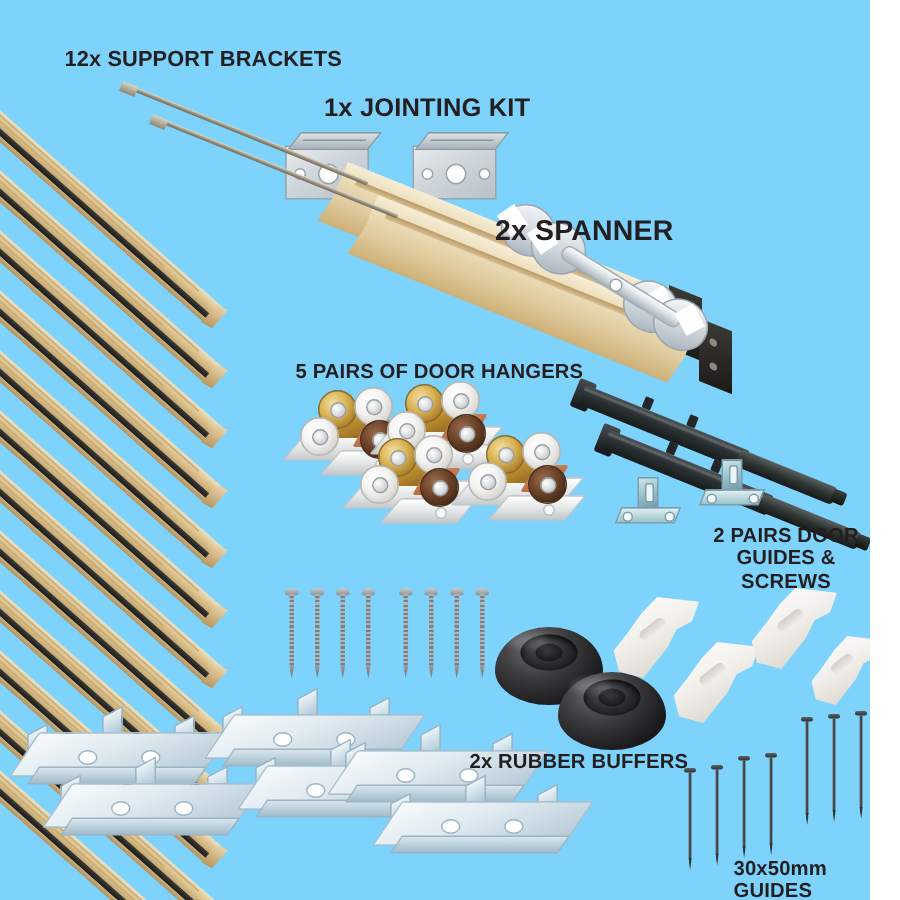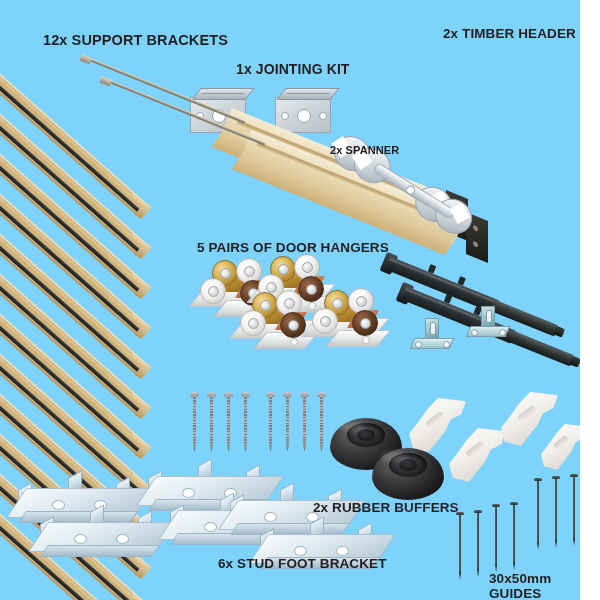--- a/index.html
+++ b/index.html
@@ -631,30 +631,30 @@
       </div>
       <div class="nail" style="left: 588px; top: 472px; height: 70px;">
         <div class="nhead"></div>
         <div class="nshaft" style="height:62px;"></div>
         <div class="ntip" style="top:64px;"></div>
       </div>
     </div>
 
   <div class="lbl" style="left:43px;top:32px;font-size:14.5px;">12x SUPPORT BRACKETS</div>
 
-  <div class="lbl" style="left:236px;top:62px;font-size:14px;">1x JOINTING KIT</div>
-
-  <div class="lbl" style="left:443px;top:26px;font-size:13.5px;">2x TIMBER HEADER</div>
-
-  <div class="lbl" style="left:330px;top:144px;font-size:11px;">2x SPANNER</div>
+  <div class="lbl" style="left:216px;top:62px;font-size:17px;">1x JOINTING KIT</div>
+
+
+  <div class="lbl" style="left:330px;top:144px;font-size:19px;">2x SPANNER</div>
 
 
   <div class="lbl" style="left:197px;top:240px;font-size:13.5px;">5 PAIRS OF DOOR HANGERS</div>
 
+  <div class="lbl" style="left:468px;top:349px;font-size:13.5px;text-align:center;">2 PAIRS DOOR
+GUIDES &amp; SCREWS</div>
 
 
   <div class="lbl" style="left:313px;top:500px;font-size:13.5px;text-align:center;">2x RUBBER BUFFERS</div>
 
-  <div class="lbl" style="left:218px;top:556px;font-size:13.5px;">6x STUD FOOT BRACKET</div>
 
   <div class="lbl" style="left:489px;top:571px;font-size:13.5px;">30x50mm GUIDES</div>
 
 </div>
 
 </body></html>

